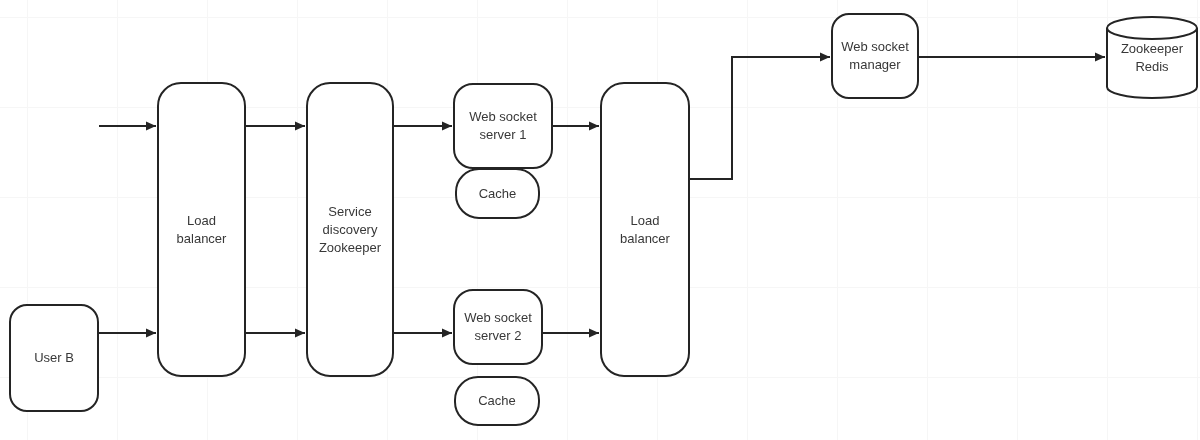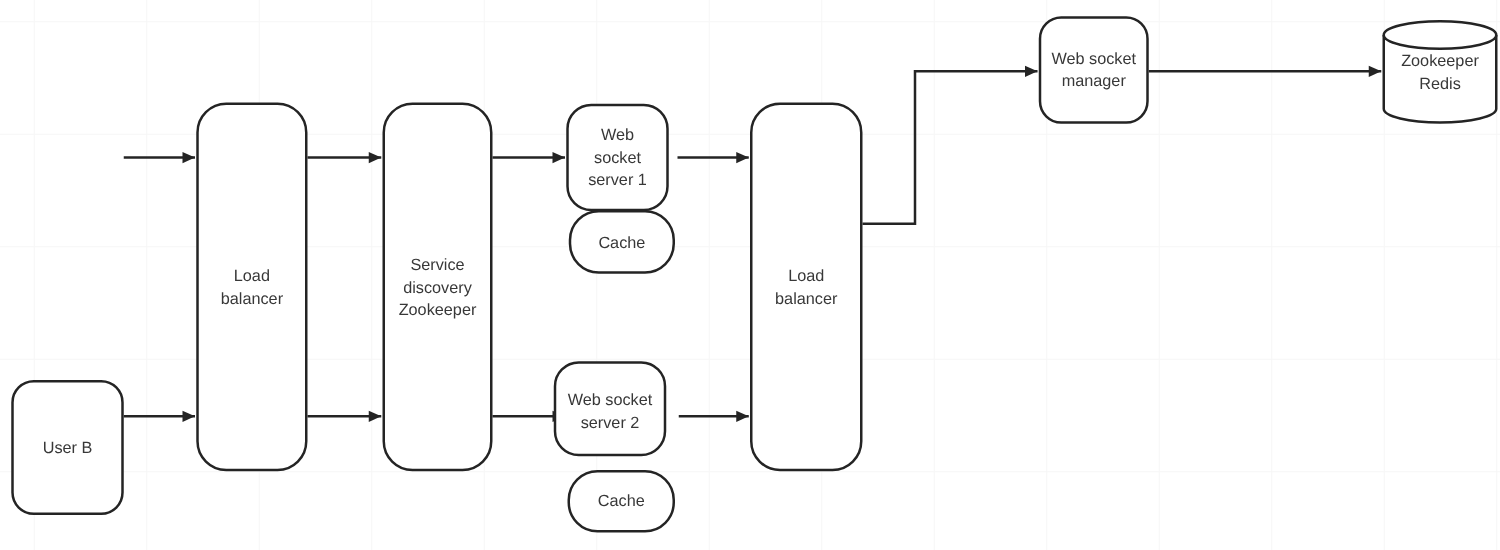--- a/index.html
+++ b/index.html
@@ -26,21 +26,21 @@
     border: 2px solid #242424;
     border-radius: 20px;
     background: #ffffff;
     display: flex;
     align-items: center;
     justify-content: center;
     text-align: center;
     color: #383838;
     font-size: 13px;
     line-height: 18px;
-    padding: 16px 6px;
+    padding: 0 6px;
     z-index: 2;
   }
   .node .label { display: block; }
   .edges {
     position: absolute;
     left: 0;
     top: 0;
     z-index: 1;
   }
   .cylinder {
@@ -90,29 +90,29 @@
   </div>
 
   <div class="node" style="left:157px; top:82px; width:89px; height:295px; border-radius:24px;">
     <span class="label">Load balancer</span>
   </div>
 
   <div class="node" style="left:306px; top:82px; width:88px; height:295px; border-radius:24px;">
     <span class="label">Service discovery Zookeeper</span>
   </div>
 
-  <div class="node" style="left:453px; top:83px; width:82px; height:86px; border-radius:20px;">
+  <div class="node" style="left:453px; top:83px; width:100px; height:86px; border-radius:20px;">
     <span class="label">Web socket server 1</span>
   </div>
 
   <div class="node" style="left:455px; top:168px; width:85px; height:51px; border-radius:24px;">
     <span class="label">Cache</span>
   </div>
 
-  <div class="node" style="left:443px; top:289px; width:90px; height:76px; border-radius:20px;align-items:flex-end;">
+  <div class="node" style="left:453px; top:289px; width:90px; height:76px; border-radius:20px;">
     <span class="label">Web socket server 2</span>
   </div>
 
   <div class="node" style="left:454px; top:376px; width:86px; height:50px; border-radius:24px;">
     <span class="label">Cache</span>
   </div>
 
   <div class="node" style="left:600px; top:82px; width:90px; height:295px; border-radius:24px;">
     <span class="label">Load balancer</span>
   </div>

